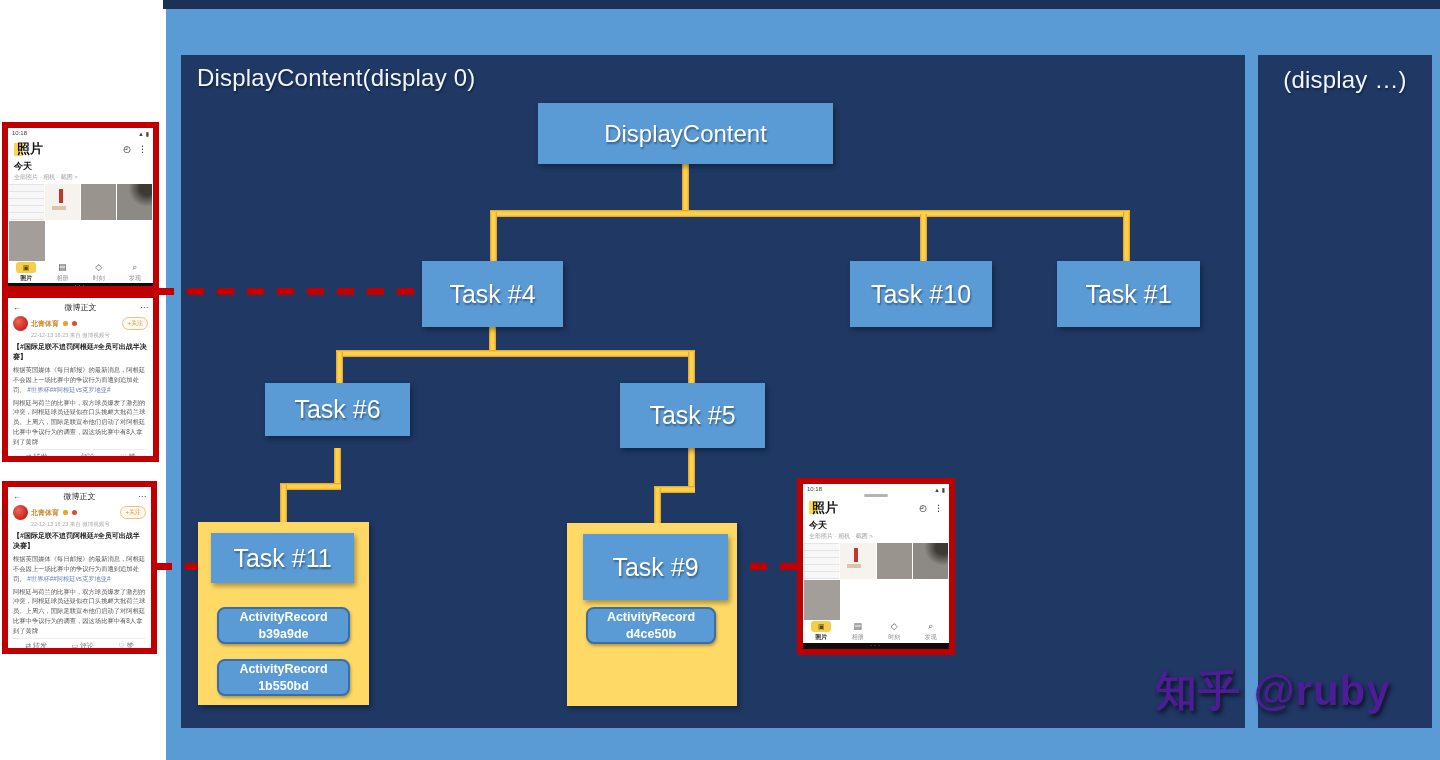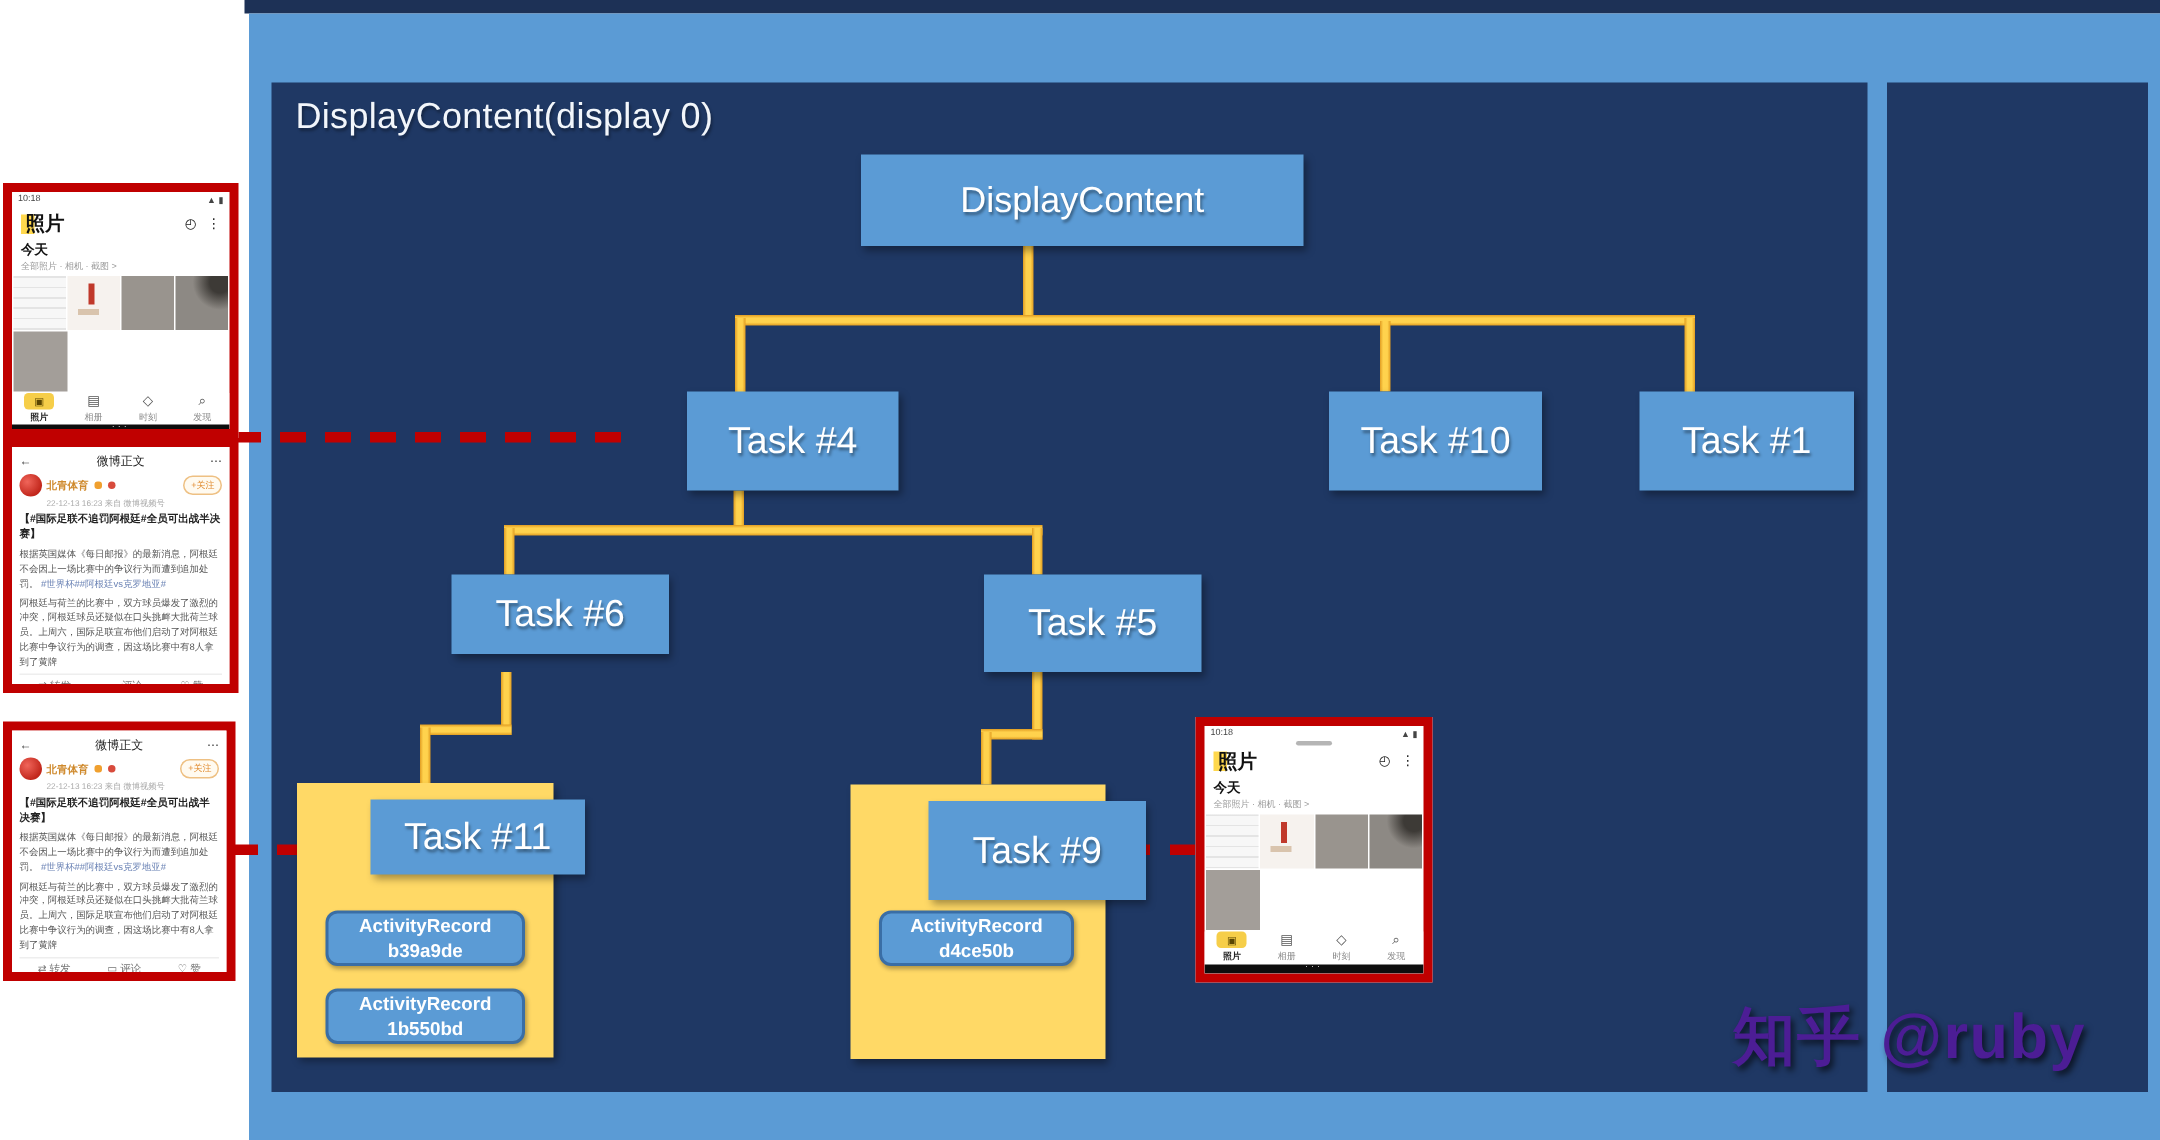--- a/index.html
+++ b/index.html
@@ -13,21 +13,21 @@
   .panel{background:#1f3864;}
   .panel0{left:181px;top:55px;width:1064px;height:673px;}
   .panel1{left:1258px;top:55px;width:174px;height:673px;}
   .big-title{color:#f2f6fb;font-size:24px;letter-spacing:.2px;text-shadow:1px 2px 2px rgba(0,0,0,.35);}
   .root-title{left:179px;top:16px;}
   .p0-title{left:197px;top:64px;}
   .p1-title{left:1258px;top:66px;width:174px;text-align:center;}
 
   
   .node{background:#5b9bd5;color:#fff;display:flex;align-items:center;justify-content:center;
-        font-size:25px;text-shadow:1px 2px 2px rgba(0,0,0,.4);box-shadow:2px 3px 5px rgba(0,0,0,.35);margin-left:36px;}
+        font-size:25px;text-shadow:1px 2px 2px rgba(0,0,0,.4);box-shadow:2px 3px 5px rgba(0,0,0,.35);}
   .n-dc   {left:538px;top:103px;width:295px;height:61px;font-size:24px;}
   .n-t4   {left:422px;top:261px;width:141px;height:66px;}
   .n-t10  {left:850px;top:261px;width:142px;height:66px;}
   .n-t1   {left:1057px;top:261px;width:143px;height:66px;}
   .n-t6   {left:265px;top:383px;width:145px;height:53px;}
   .n-t5   {left:620px;top:383px;width:145px;height:65px;}
   .n-t11  {left:211px;top:533px;width:143px;height:50px;}
   .n-t9   {left:583px;top:534px;width:145px;height:66px;}
 
   .ycont{background:#ffd966;box-shadow:2px 3px 5px rgba(0,0,0,.35);}
@@ -127,20 +127,21 @@
 </head>
 <body>
 
 <div id="page">
 
   <div class="abs top-strip"></div>
   <div class="abs outer"></div>
   <div class="abs panel panel0"></div>
   <div class="abs panel panel1"></div>
   <div class="abs big-title p0-title">DisplayContent(display 0)</div>
+  <div class="abs big-title p1-title">(display …)</div>
 
   <div class="abs gold-v g-dc-stub"></div>
   <div class="abs gold-h g-bus1"></div>
   <div class="abs gold-v g-d-t4"></div>
   <div class="abs gold-v g-d-t10"></div>
   <div class="abs gold-v g-d-t1"></div>
   <div class="abs gold-v g-t4-stub"></div>
   <div class="abs gold-h g-bus2"></div>
   <div class="abs gold-v g-d-t6"></div>
   <div class="abs gold-v g-d-t5"></div>

